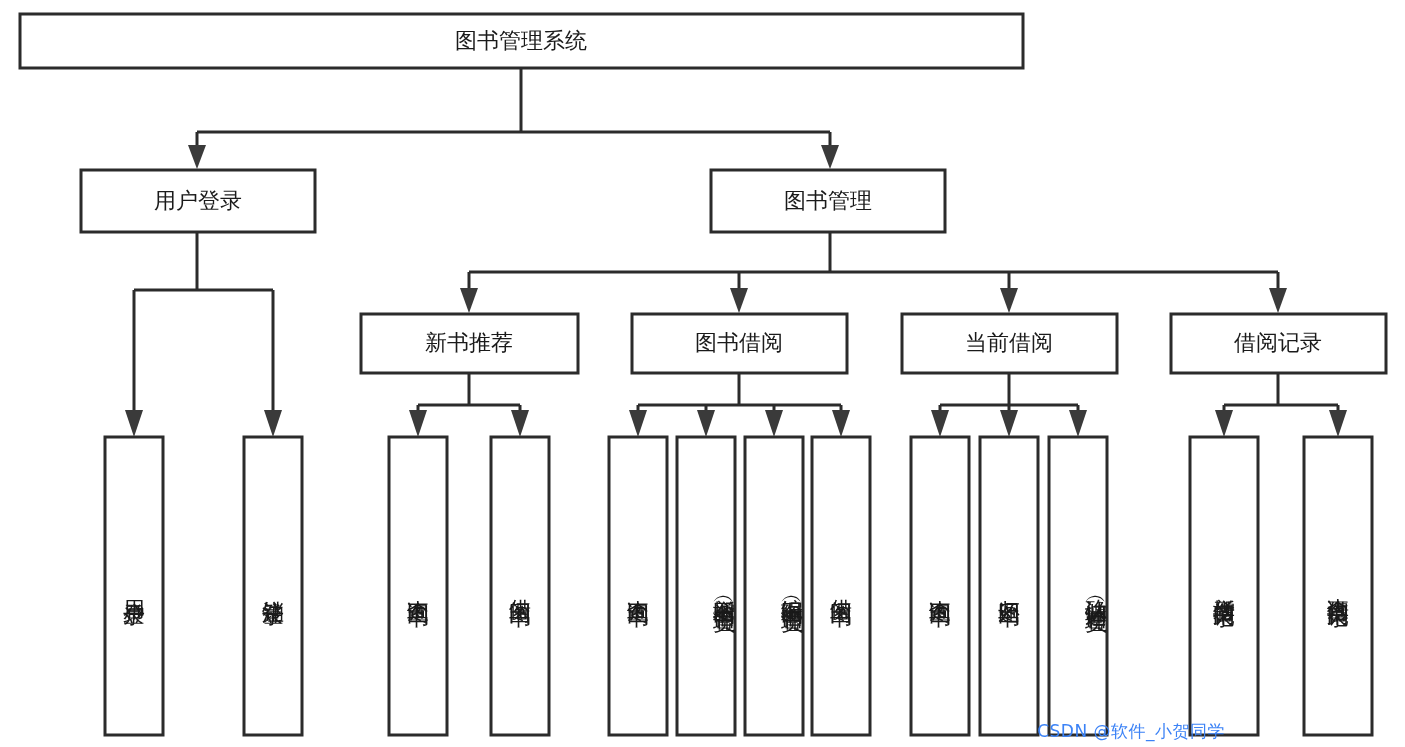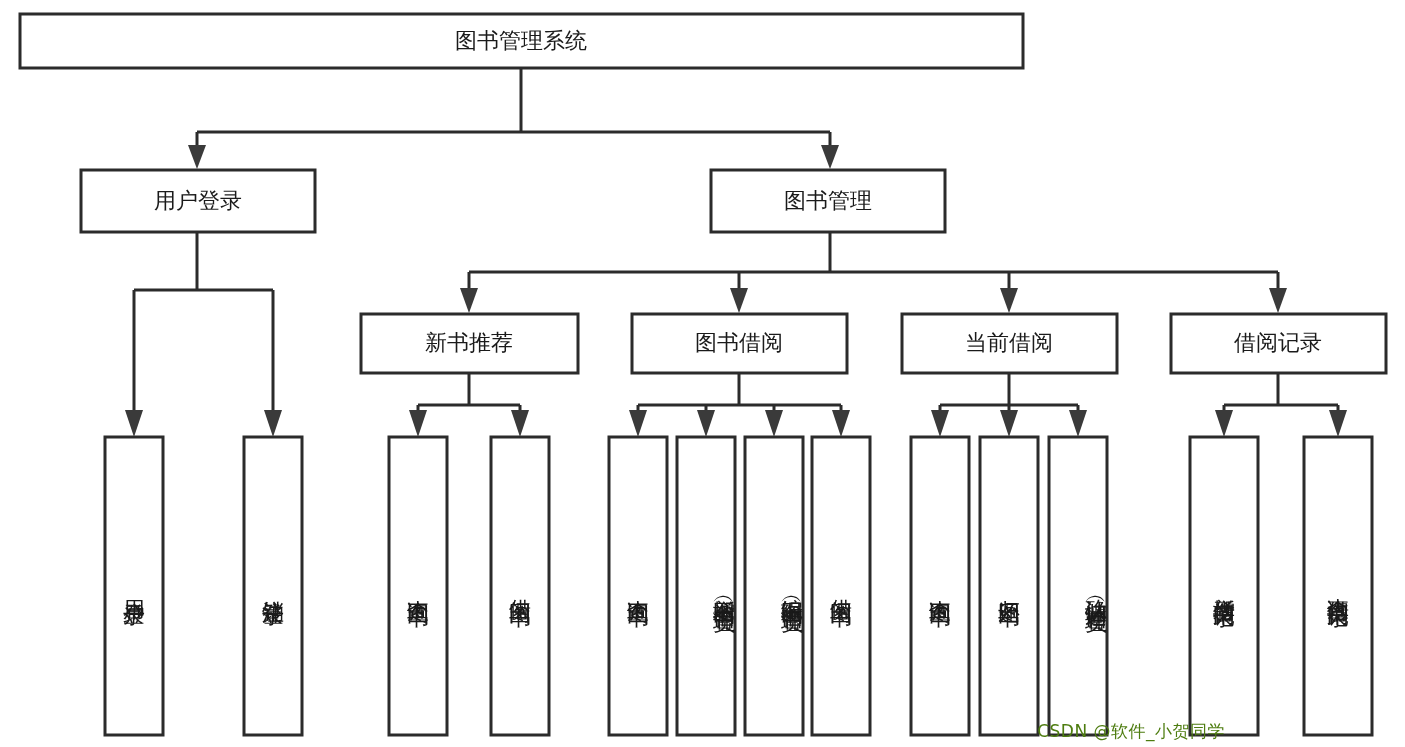--- a/index.html
+++ b/index.html
@@ -68,21 +68,21 @@
   }
   .vlabel.center {
     align-items: center;
   }
   .watermark {
     position: absolute;
     right: 10px;
     bottom: 4px;
     font-family: "DejaVu Sans", "Liberation Sans", sans-serif;
     font-size: 17px;
-    color: #4d7c0f;
+    color: #3b82f6;
     letter-spacing: 0.5px;
     white-space: nowrap;
     margin-top: 26px;
   }
 </style>
 </head>
 <body>
 
 <div id="diagram-root">
 

